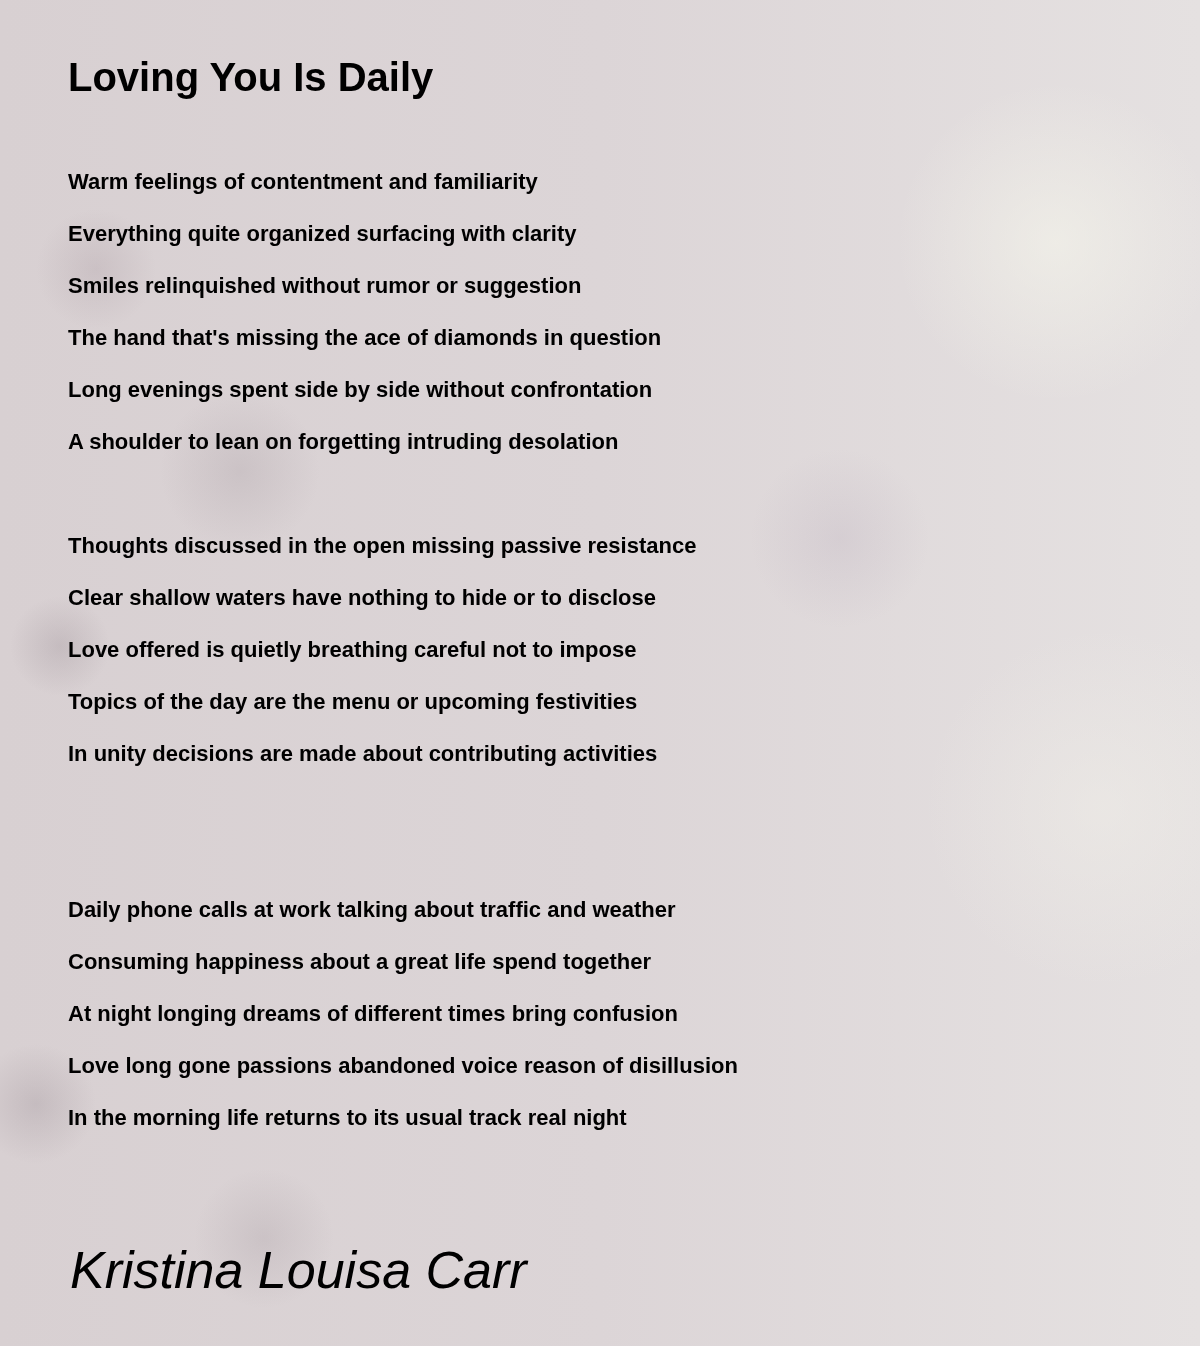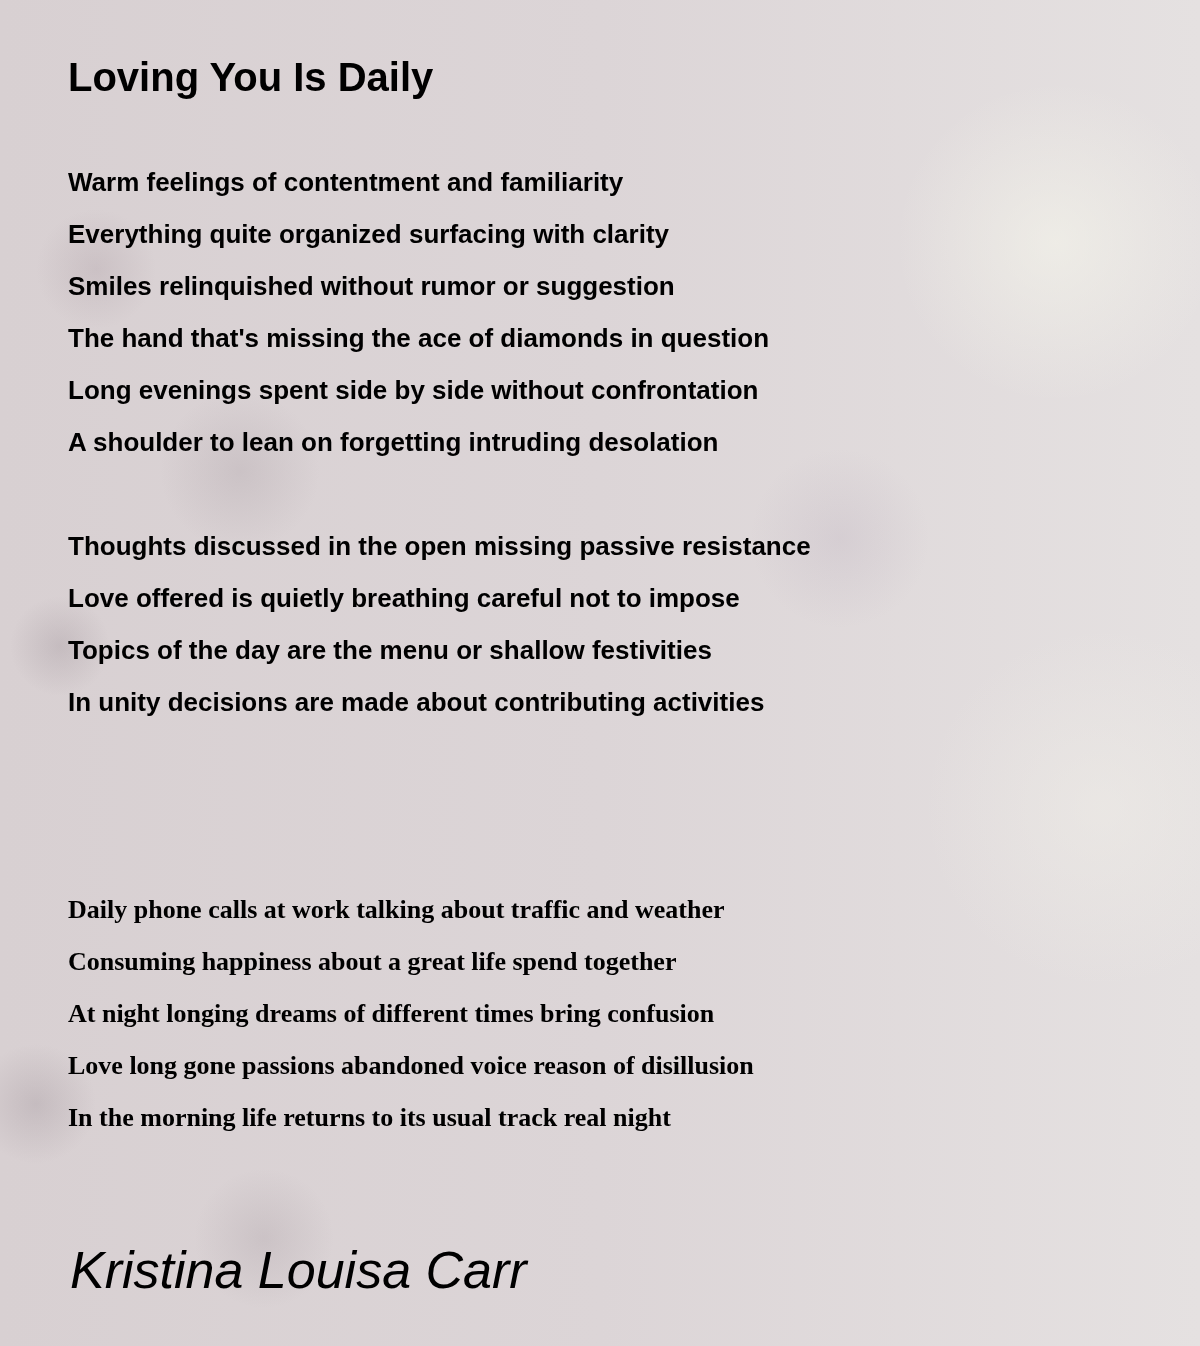--- a/index.html
+++ b/index.html
@@ -38,24 +38,24 @@
       margin: 0;
       white-space: nowrap;
     }
     .stanza {
       position: absolute;
       left: 0;
       margin: 0;
     }
     .stanza-1 { top: 156px; }
     .stanza-2 { top: 520px; }
-    .stanza-3 { top: 884px; font-family: Liberation Serif, serif; }
+    .stanza-3 { top: 884px; }
     .line {
       display: block;
-      font-size: 26px;
+      font-size: 22px;
       font-weight: bold;
       line-height: 52px;
       height: 52px;
       white-space: nowrap;
     }
     .author {
       position: absolute;
       left: 2px;
       top: 1246px;
       font-size: 52px;
@@ -74,22 +74,23 @@
     <span class="line">Warm feelings of contentment and familiarity</span>
     <span class="line">Everything quite organized surfacing with clarity</span>
     <span class="line">Smiles relinquished without rumor or suggestion</span>
     <span class="line">The hand that's missing the ace of diamonds in question</span>
     <span class="line">Long evenings spent side by side without confrontation</span>
     <span class="line">A shoulder to lean on forgetting intruding desolation</span>
   </div>
 
   <div class="stanza stanza-2">
     <span class="line">Thoughts discussed in the open missing passive resistance</span>
+    <span class="line">Clear shallow waters have nothing to hide or to disclose</span>
     <span class="line">Love offered is quietly breathing careful not to impose</span>
-    <span class="line">Topics of the day are the menu or shallow festivities</span>
+    <span class="line">Topics of the day are the menu or upcoming festivities</span>
     <span class="line">In unity decisions are made about contributing activities</span>
   </div>
 
   <div class="stanza stanza-3">
     <span class="line">Daily phone calls at work talking about traffic and weather</span>
     <span class="line">Consuming happiness about a great life spend together</span>
     <span class="line">At night longing dreams of different times bring confusion</span>
     <span class="line">Love long gone passions abandoned voice reason of disillusion</span>
     <span class="line">In the morning life returns to its usual track real night</span>
   </div>

